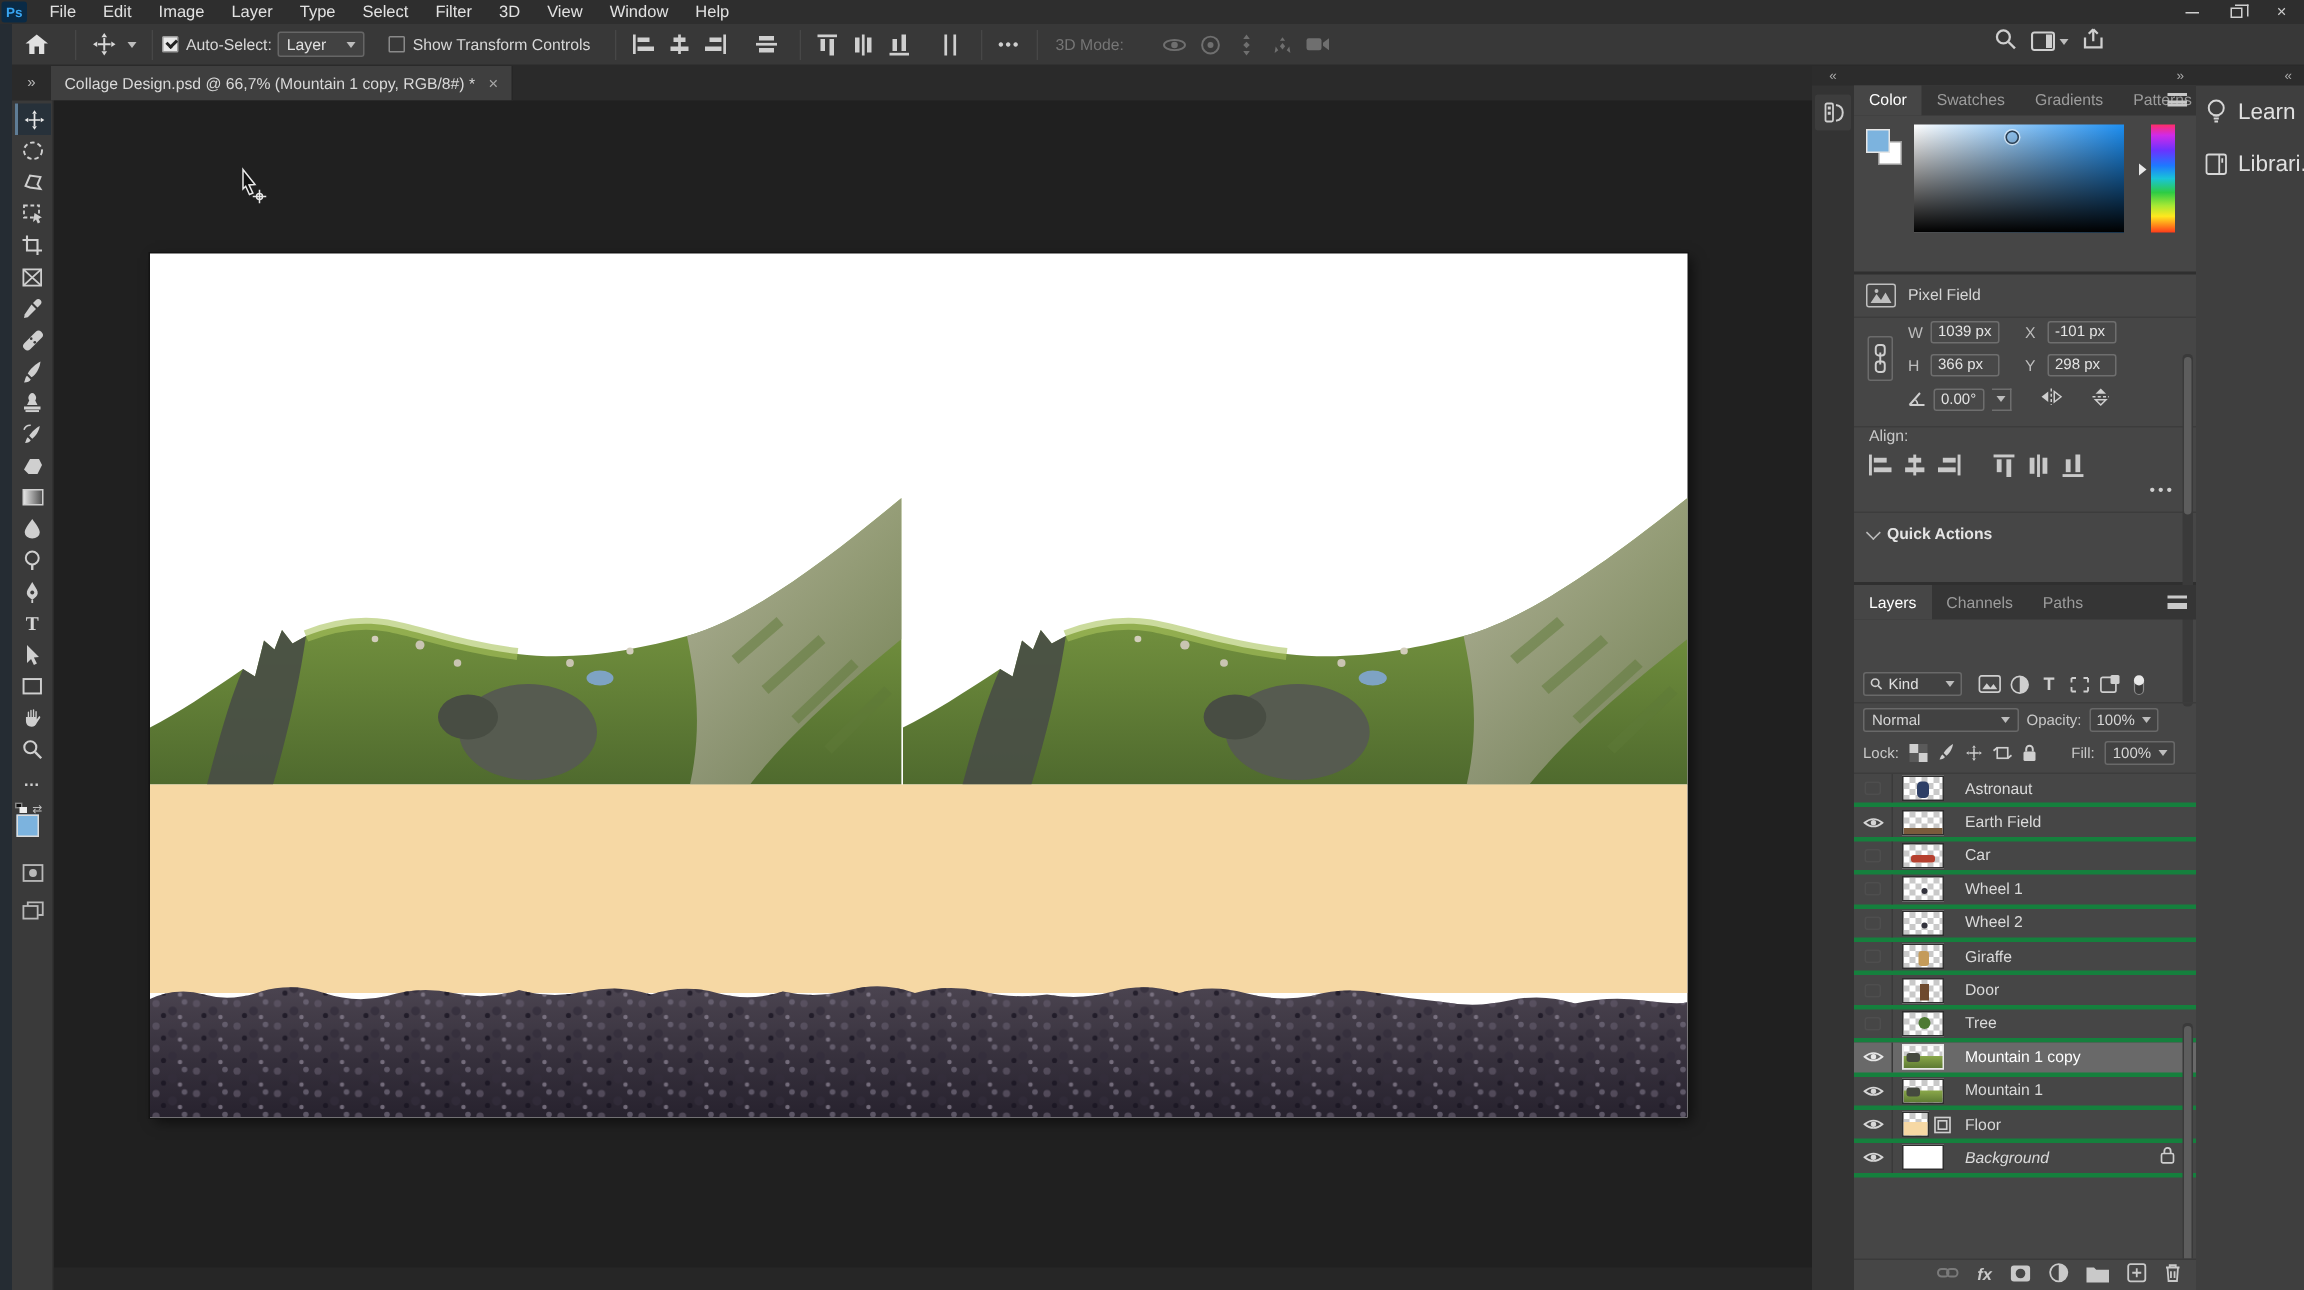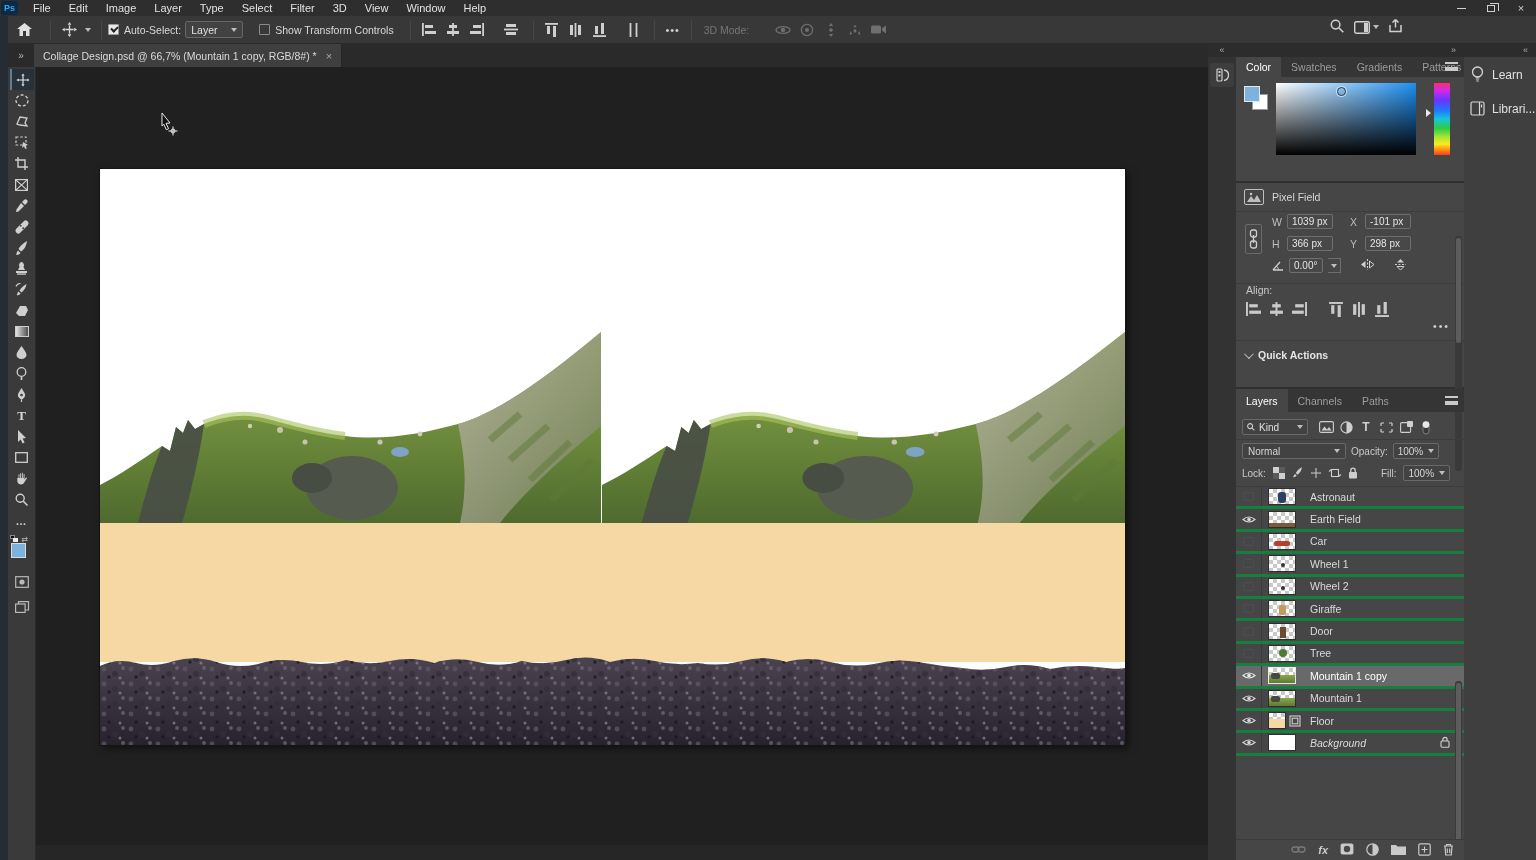--- a/index.html
+++ b/index.html
@@ -115,21 +115,21 @@
   .align-row { display:flex; align-items:center; padding:0 8px 2px 10px; }
   .al-ic { width:15px; height:14px; margin-right:8px; }
   .al-gap { width:14px; }
   .al-more { text-align:right; padding:2px 14px 4px 0; color:#cfcfcf; letter-spacing:2px; }
   .qa-hdr { padding-bottom:26px; }
   .vscroll { position:absolute; width:7px; background:#3a3a3a; border-radius:3px; }
   .vthumb { position:absolute; left:1px; width:5px; background:#5d5d5d; border-radius:3px; }
 
   
   .layers-panel { position:relative; }
-  .kind-row { display:flex; align-items:center; padding:7px 6px 4px 6px; gap:0; border-bottom:1px solid #3c3c3c; }
+  .kind-row { display:flex; align-items:center; padding:7px 6px 4px 6px; gap:0; border-bottom:1px solid #3c3c3c;margin-top:28px; }
   .kind-dd { width:66px; height:16px; background:#424242; border:1px solid #696969; border-radius:2px; display:flex; align-items:center; padding:0 4px; gap:4px; font-size:10px; color:#e0e0e0; }
   .kf { width:20px; display:flex; justify-content:center; align-items:center; color:#d0d0d0; }
   .blend-row { display:flex; align-items:center; padding:3px 6px; gap:5px; }
   .blend-dd { width:104px; height:16px; background:#424242; border:1px solid #696969; border-radius:2px; display:flex; align-items:center; justify-content:space-between; padding:0 5px; font-size:10px; }
   .small-lab { font-size:10px; color:#c9c9c9; }
   .val-dd { height:16px; background:#424242; border:1px solid #696969; border-radius:2px; display:flex; align-items:center; gap:5px; padding:0 4px; font-size:10px; }
   .lock-row { display:flex; align-items:center; padding:3px 6px 5px 6px; gap:7px; border-bottom:1px solid #3c3c3c; }
   .lk { color:#d0d0d0; display:flex; align-items:center; }
 
   .layer-list { position:relative; }
@@ -146,21 +146,21 @@
   .blob { position:absolute; }
   .lname { margin-left:8px; font-size:10.5px; color:#dadada; white-space:nowrap; }
   .lname.it { font-style:italic; }
   .row-lock { margin-left:auto; margin-right:14px; }
   .layer-bottom { position:absolute; left:0; bottom:0; width:228px; height:21px; background:#464646; border-top:1px solid #3a3a3a; display:flex; align-items:center; justify-content:flex-end; gap:12px; padding-right:10px; color:#c9c9c9; }
   .layer-bottom .dis { color:#7a7a7a; }
   .fx-lab { font-style:italic; font-size:11px; font-weight:bold; }
 
   
   .right-far { position:absolute; left:1464px; top:44px; width:72px; height:816px; background:#3f3f3f; }
-  .rf-item { display:flex; align-items:center; gap:7px; padding:9px 6px; color:#e0e0e0; font-size:12px; }
+  .rf-item { display:flex; align-items:center; gap:7px; padding:9px 6px; color:#e0e0e0; font-size:15px; }
   .rf-item svg { flex:none; }
 
   svg { overflow:visible; }
 </style>
 </head>
 <body>
 
 <div class="app">
 
   <div class="menubar">

